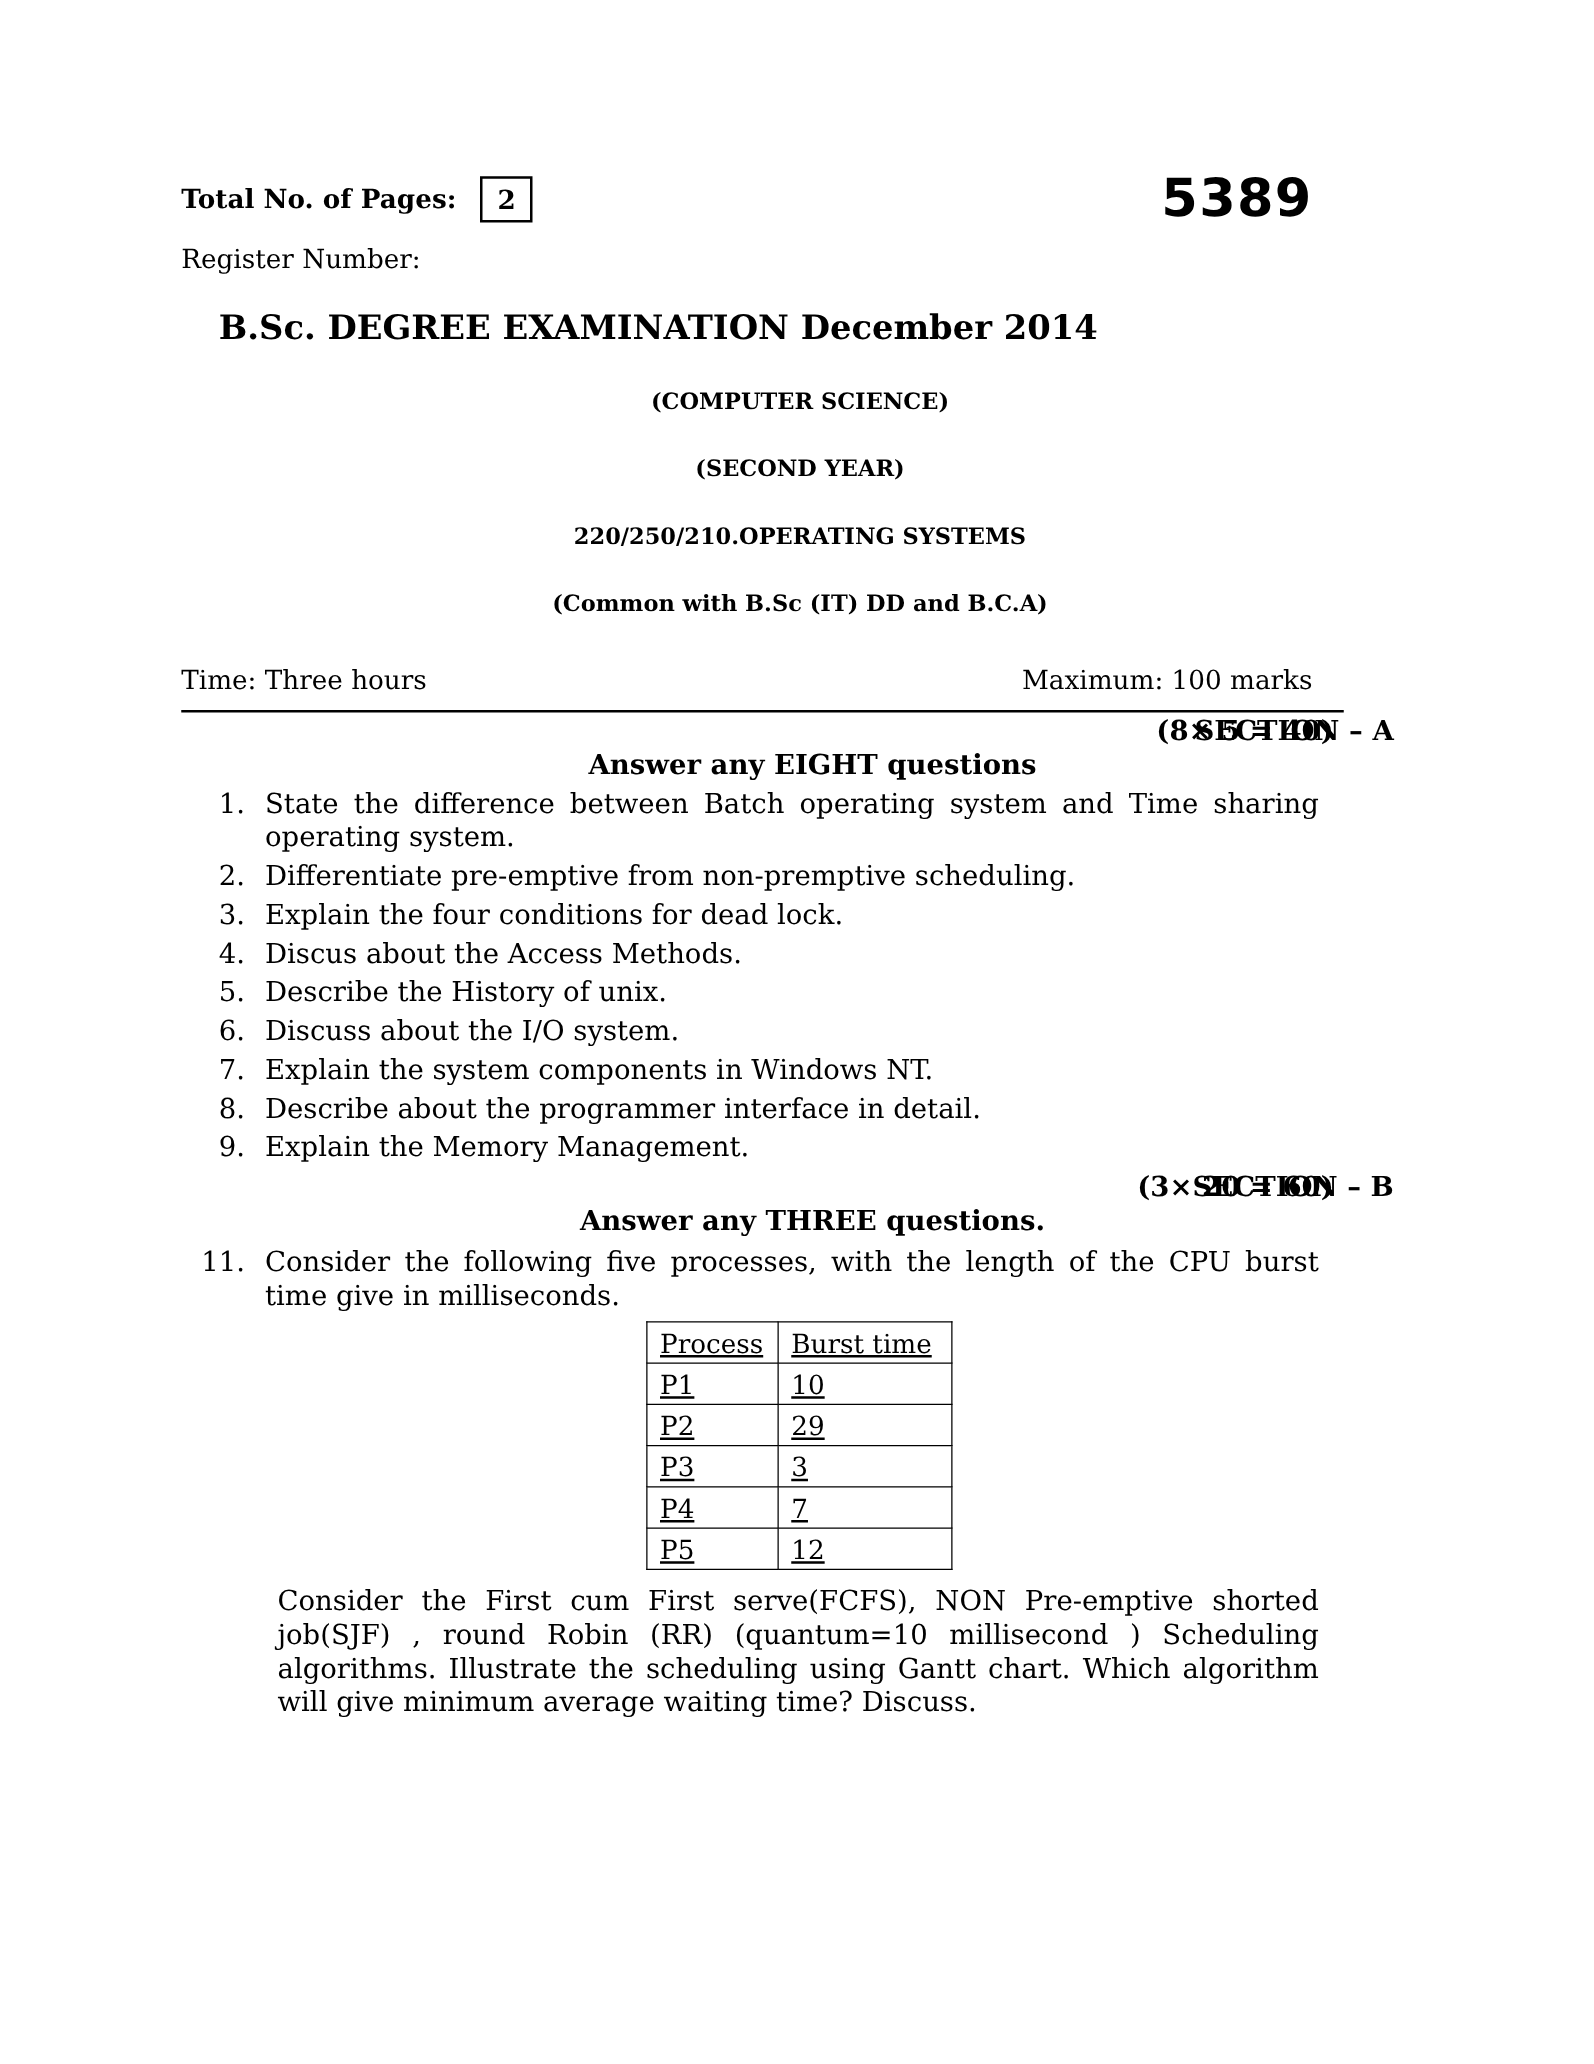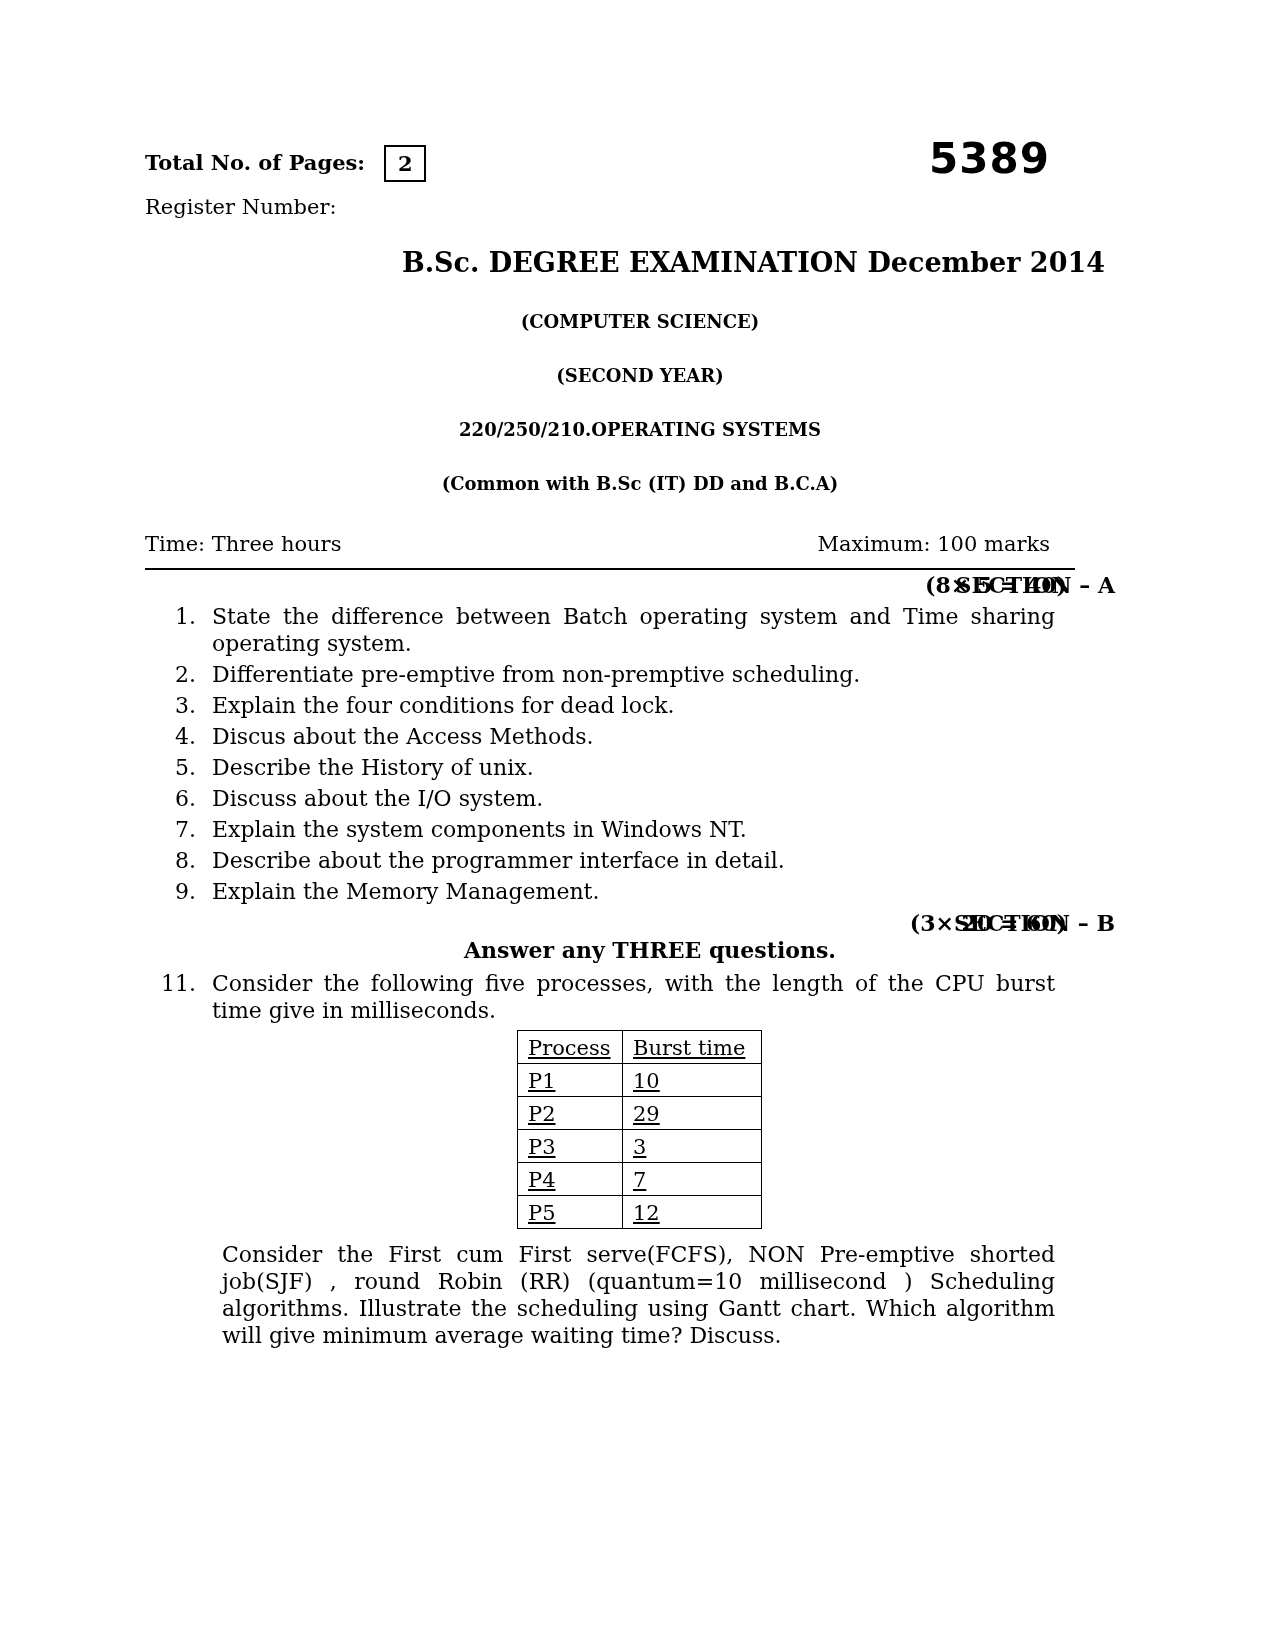--- a/index.html
+++ b/index.html
@@ -18,21 +18,21 @@
   .page {
     box-sizing: border-box;
     width: 1275px;
     height: 1651px;
     padding: 136px 200px 0 145px;
   }
   
   .top-row {
     display: flex;
     justify-content: space-between;
-    align-items: flex-end;
+    align-items: center;
   }
   .pages-line {
     font-size: 21px;
     font-weight: bold;
     line-height: 36px;
     white-space: nowrap;
   }
   .pages-box {
     display: inline-block;
     box-sizing: border-box;
@@ -54,21 +54,21 @@
     margin-right: 25px;
     letter-spacing: 1px;
   }
   .reg-line { font-size: 21px; line-height: 27px; margin-top: 12px; }
   .name-line { font-size: 21px; line-height: 27px; }
 
   
   .title {
     font-size: 27px;
     font-weight: bold;
-    text-align: right;
+    text-align: left;
     margin: 26px 0 0 0;
     position: relative;
     left: 30px;
     white-space: nowrap;
   }
   .h2 {
     font-size: 18px;
     font-weight: bold;
     text-align: center;
     margin-top: 33px;
@@ -179,20 +179,21 @@
     <span>Time: Three hours</span>
     <span>Maximum: 100 marks</span>
   </div>
 
   <hr class="rule">
 
   <div class="section-head">
     <span class="sec-title">SECTION – A</span>
     <span class="sec-marks">(8× 5 = 40)</span>
   </div>
+  <div class="instruction">Answer any EIGHT questions</div>
 
   <div class="questions">
     <div class="question">
       <span class="qnum">1.</span>
       <span class="qtext">State the difference between Batch operating system and Time sharing operating system.</span>
     </div>
     <div class="question">
       <span class="qnum">2.</span>
       <span class="qtext">Differentiate pre-emptive from non-premptive scheduling.</span>
     </div>

